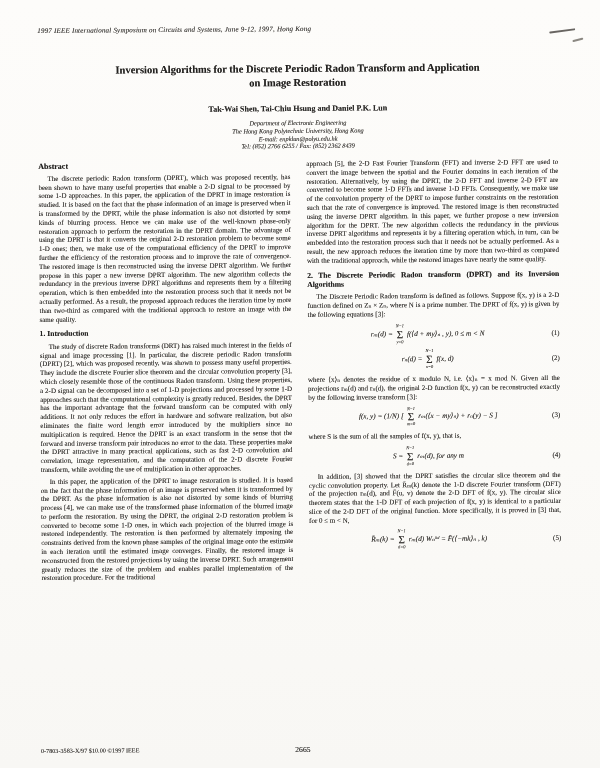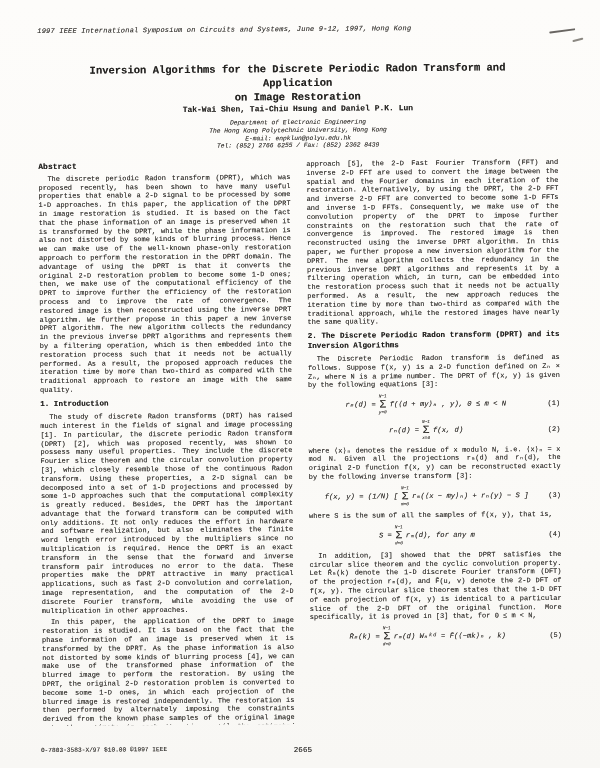--- a/index.html
+++ b/index.html
@@ -6,21 +6,20 @@
   body{
     width:600px;height:768px;overflow:hidden;
     background:#ffffff;
     font-family:"Liberation Serif","DejaVu Serif",serif;
   }
   .sheet{
     position:relative;width:600px;height:768px;
     background:linear-gradient(180deg,#fdfcfa 0%,#fbfaf7 60%,#f8f7f4 100%);
     color:#2b2a28;
     text-shadow:0 0 0.35px rgba(45,42,40,0.55);
-    font-family:Liberation Mono, monospace;
   }
   .content{
     position:absolute;inset:0;
     transform:rotate(-0.45deg);
   }
   .conf-header{
     position:absolute;top:25px;left:40px;right:120px;
     font-style:italic;font-size:7px;letter-spacing:.2px;color:#3a3835;
   }
   .artifact-a{position:absolute;top:32px;right:22px;width:26px;height:2.4px;background:#4d4a46;transform:rotate(-7deg);border-radius:1px;opacity:.85;}

